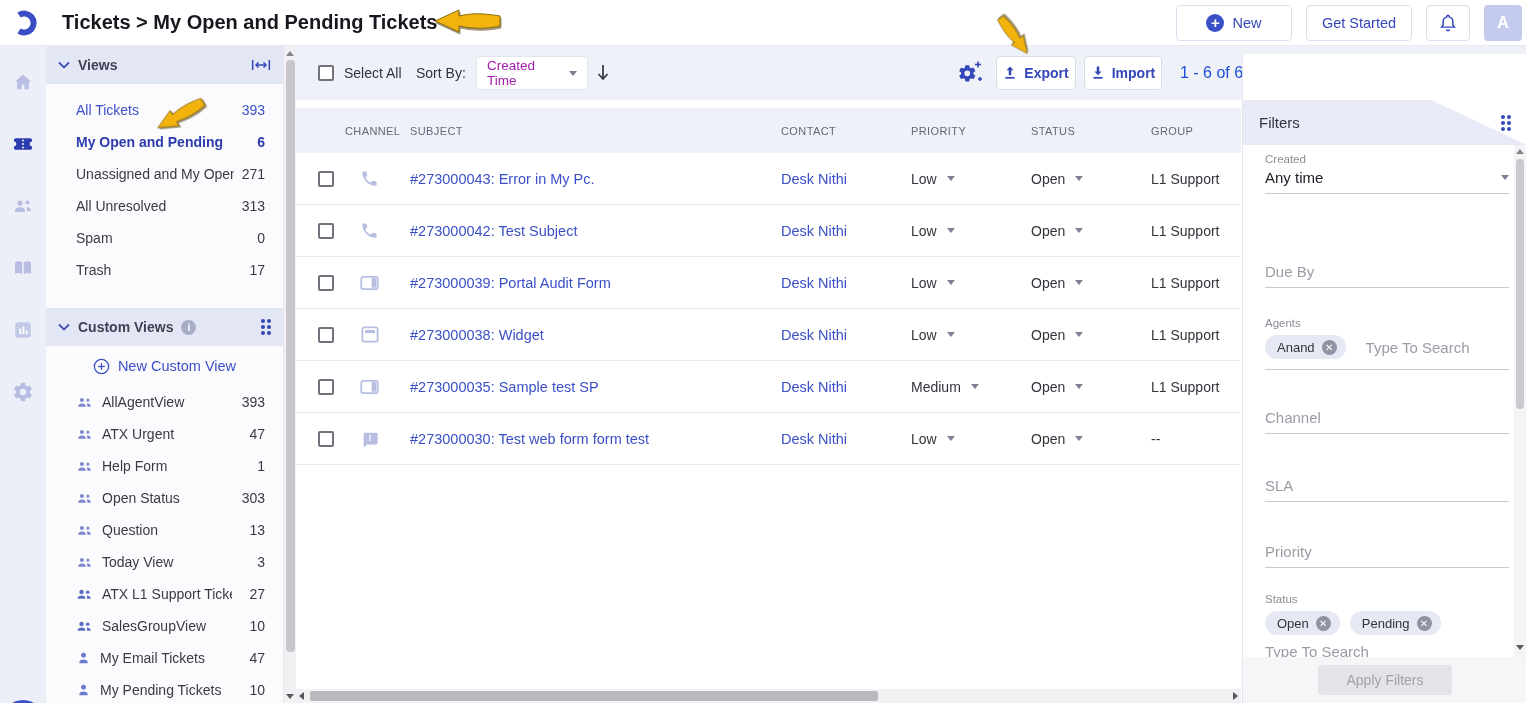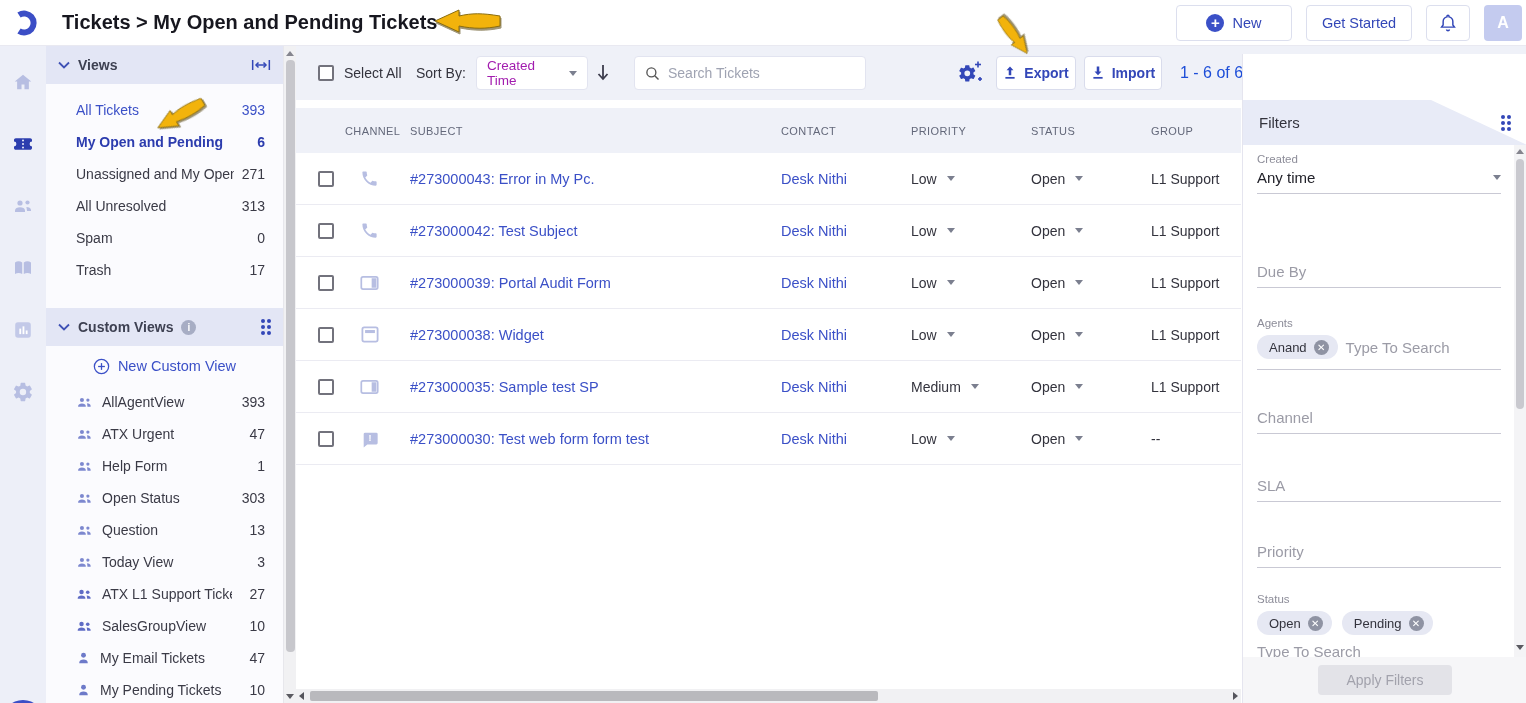--- a/index.html
+++ b/index.html
@@ -82,21 +82,21 @@
   .hscroll { position:absolute; left:0; top:643px; width:945px; height:14px; background:#f1f1f3; }
   .hscroll .thumb { position:absolute; left:14px; top:2px; width:568px; height:10px; background:#b9b9bd; border-radius:2px; }
   .tri-left { position:absolute; left:3px; top:3px; width:0; height:0; border-top:4px solid transparent; border-bottom:4px solid transparent; border-right:5px solid #55555c; }
   .tri-right { position:absolute; right:3px; top:3px; width:0; height:0; border-top:4px solid transparent; border-bottom:4px solid transparent; border-left:5px solid #55555c; }
 
   
   .filters { position:absolute; left:1242px; top:54px; width:284px; height:649px; background:#fff; border-left:1px solid #e5e5ef; }
   .f-hdr { position:absolute; left:0; top:46px; width:284px; height:45px; background:#e8ebf7; display:flex; align-items:center; padding:0 16px; }
   .f-hdr .fold { position:absolute; right:0; top:0; }
   .f-title { font-size:15px; color:#33333d; flex:1; }
-  .f-body { position:absolute; left:0; top:91px; width:272px; height:512px; }
+  .f-body { position:absolute; left:8px; top:91px; width:272px; height:512px; }
   .f-label { font-size:11.5px; color:#8d8d99; }
   .f-value { font-size:15px; color:#22222a; }
   .f-ph { font-size:15px; color:#9b9ba6; }
   .f-line { position:absolute; left:14px; right:14px; border-bottom:1px solid #c9c9d4; }
   .chip { display:inline-flex; align-items:center; gap:7px; height:24px; background:#e6e8f3; border-radius:12px; padding:0 9px 0 12px; font-size:13px; color:#33333d; }
   .chip .x { width:15px; height:15px; border-radius:50%; background:#8f93a3; color:#fff; font-size:10px; line-height:15px; text-align:center; cursor:pointer; }
   .f-scroll { position:absolute; right:0; top:91px; width:12px; height:512px; background:#f4f4f6; }
   .f-scroll .thumb { position:absolute; left:2px; top:14px; width:8px; height:250px; background:#c9c9cf; border-radius:4px; }
   .f-footer { position:absolute; left:0; top:603px; width:284px; height:46px; background:#f6f6f8; display:flex; align-items:center; justify-content:center; }
   .apply-btn { width:134px; height:30px; background:#e3e3e8; border:none; border-radius:4px; color:#a2a2ac; font-size:14px; font-family:"Liberation Sans",sans-serif; }
@@ -385,29 +385,20 @@
           <span style="flex:1;">Created Time</span>
           <i class="caret"></i>
         </span>
       </div>
       <div class="tb" style="left:300px;">
         <svg width="14" height="18" viewBox="0 0 14 18">
             <line x1="7" y1="1" x2="7" y2="14" stroke="#3c3c4c" stroke-width="1.8"></line>
             <polyline points="2.5,10 7,15 11.5,10" fill="none" stroke="#3c3c4c" stroke-width="1.8"></polyline>
           </svg>
       </div>
-      <div class="tb" style="left:338px;">
-        <span class="search-box">
-          <svg width="15" height="15" viewBox="0 0 20 20">
-              <circle cx="8.5" cy="8.5" r="6" fill="none" stroke="#555" stroke-width="1.8"></circle>
-              <line x1="13" y1="13" x2="18" y2="18" stroke="#555" stroke-width="1.8"></line>
-            </svg>
-          <input type="text" placeholder="Search Tickets" style="">
-        </span>
-      </div>
       <div class="tb" style="left:660px;">
         <svg width="27" height="26" viewBox="0 0 27 26">
           <path transform="translate(1.5,3.5) scale(0.82)" d="M19.4 13c.04-.33.06-.66.06-1s-.02-.67-.06-1l2.1-1.65a.5.5 0 0 0 .12-.64l-2-3.46a.5.5 0 0 0-.6-.22l-2.49 1a7.3 7.3 0 0 0-1.73-1l-.38-2.65A.5.5 0 0 0 13.93 2h-4a.5.5 0 0 0-.5.42l-.38 2.65c-.63.26-1.2.6-1.73 1l-2.49-1a.5.5 0 0 0-.6.22l-2 3.46a.5.5 0 0 0 .12.64L4.45 11c-.04.33-.06.66-.06 1s.02.67.06 1l-2.1 1.65a.5.5 0 0 0-.12.64l2 3.46c.14.24.42.34.6.22l2.49-1c.53.4 1.1.74 1.73 1l.38 2.65c.04.24.25.42.5.42h4c.25 0 .46-.18.5-.42l.38-2.65c.63-.26 1.2-.6 1.73-1l2.49 1c.24.1.52 0 .6-.22l2-3.46a.5.5 0 0 0-.12-.64zM11.93 15.5a3.5 3.5 0 1 1 0-7 3.5 3.5 0 0 1 0 7z" fill="#3347b8"></path>
           <g stroke="#3347b8" stroke-width="1.6">
               <line x1="22" y1="1.5" x2="22" y2="7.5"></line>
               <line x1="19" y1="4.5" x2="25" y2="4.5"></line>
               <line x1="24" y1="17" x2="24" y2="21"></line>
               <line x1="22" y1="19" x2="26" y2="19"></line>
             </g>
         </svg>
@@ -624,21 +615,21 @@
         <i class="caret"></i>
       </div>
       <div class="f-line" style="top:48px;"></div>
 
       <div style="position:absolute; left:14px; right:14px; top:118px;">
         <span class="f-ph">Due By</span>
       </div>
       <div class="f-line" style="top:142px;"></div>
 
       <span class="f-label" style="position:absolute; left:14px; top:172px;">Agents</span>
-      <div style="position:absolute; left:14px; right:14px; top:190px; display:flex; align-items:center; gap:8px;">
+      <div style="position:absolute; left:14px; right:14px; top:190px; display:flex; align-items:center; gap:20px;">
         <span class="chip">
           <span>Anand</span>
           <span class="x">✕</span>
         </span>
         <span class="f-ph">Type To Search</span>
       </div>
       <div class="f-line" style="top:224px;"></div>
 
       <div style="position:absolute; left:14px; right:14px; top:264px;">
         <span class="f-ph">Channel</span>

